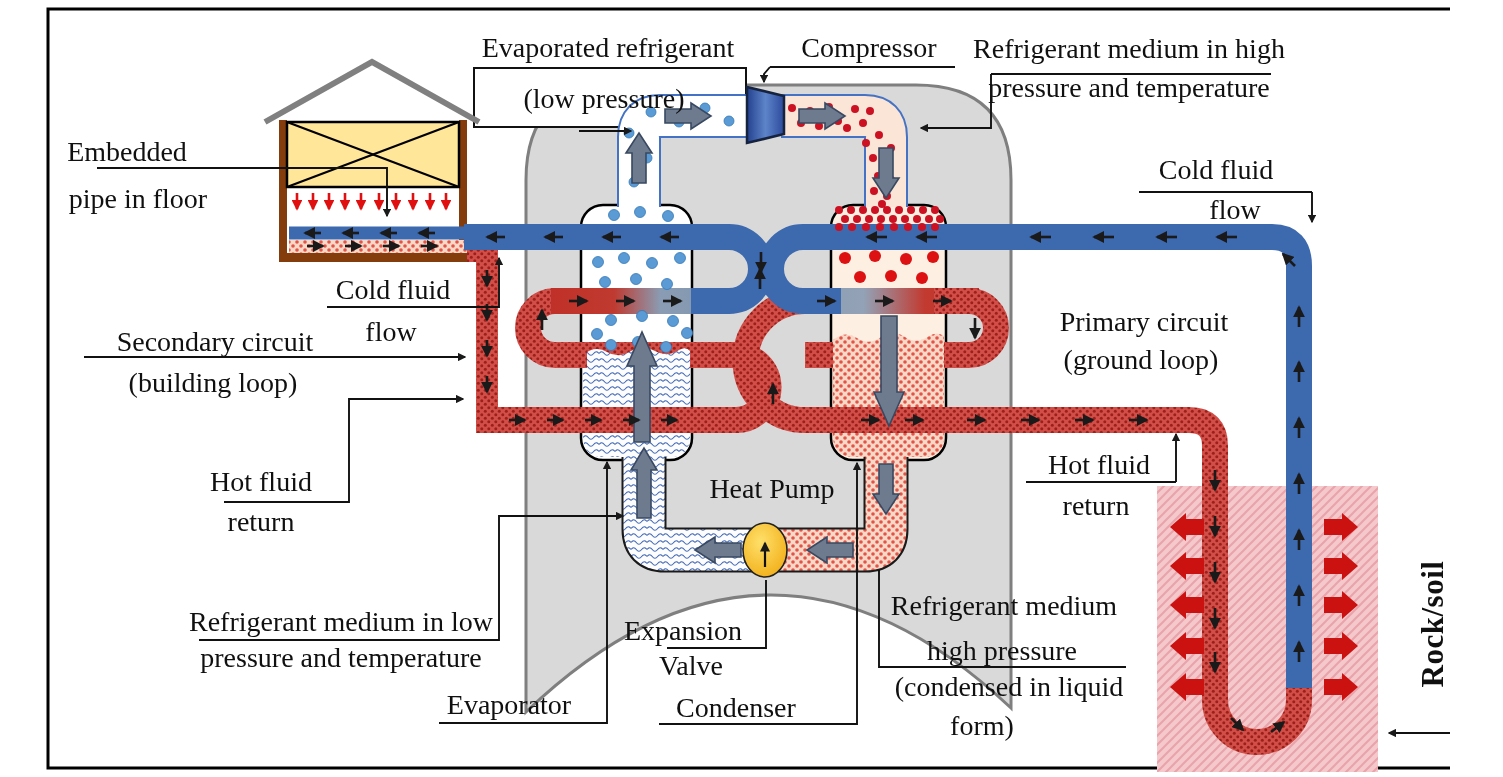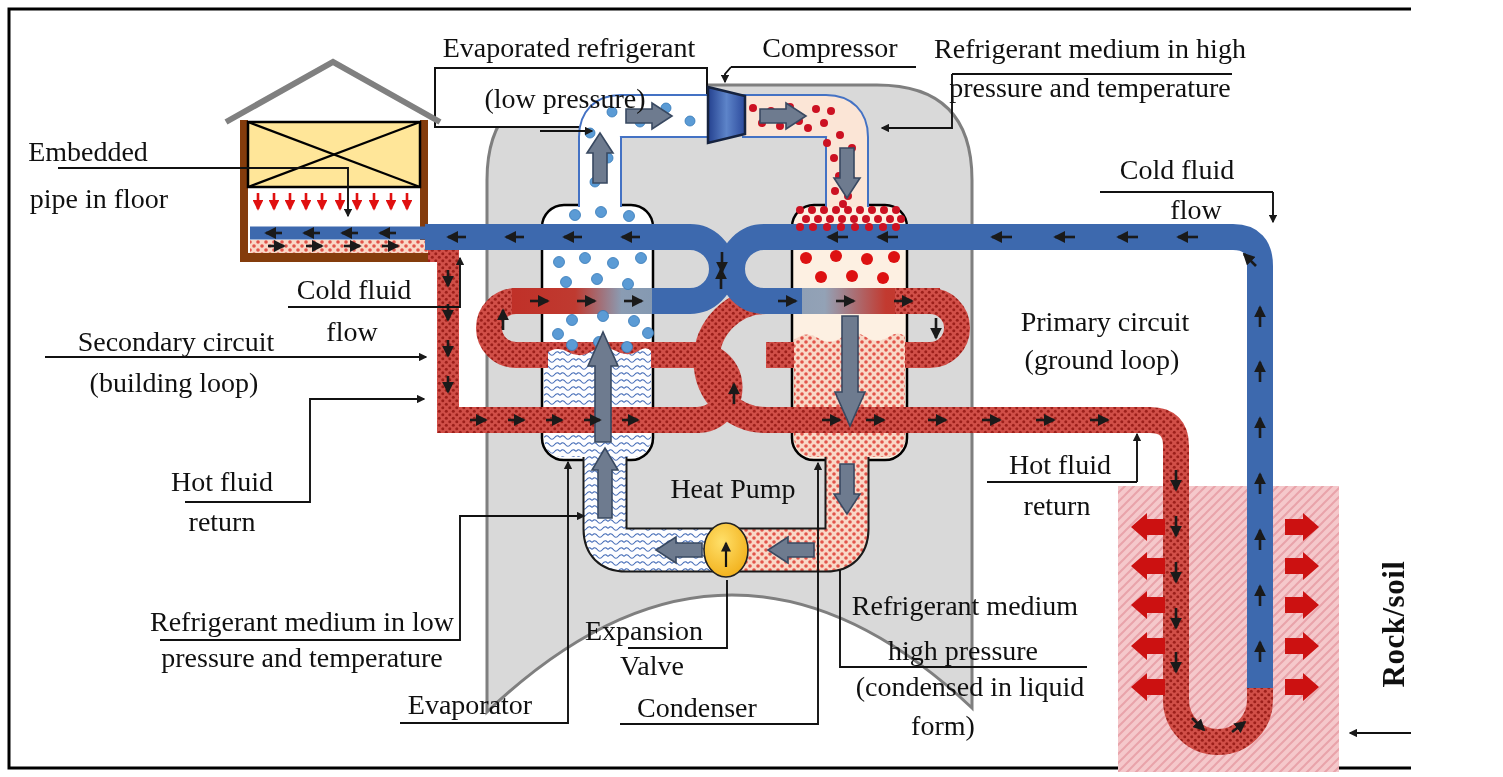--- a/index.html
+++ b/index.html
@@ -1,17 +1,17 @@
 <!DOCTYPE html>
 <html><head>
 <meta charset="utf-8">
 <style>
   html,body{margin:0;padding:0;background:#fff;}
   .stage{position:relative;width:1411px;height:777px;background:#fff;overflow:hidden;
-         font-family:"Liberation Serif","DejaVu Serif",serif;}
+         font-family:"Liberation Serif","DejaVu Serif",serif;margin-left:39px;}
   svg{display:block}
   text{fill:#101010;font-family:"Liberation Serif","DejaVu Serif",serif;}
   .lbl{font-size:28px;}
   .lblB{font-size:31px;font-weight:700;letter-spacing:.5px;}
 </style>
 </head>
 <body>
 
 <div class="stage">
 <svg width="1503" height="777" viewBox="0 0 1503 777">

